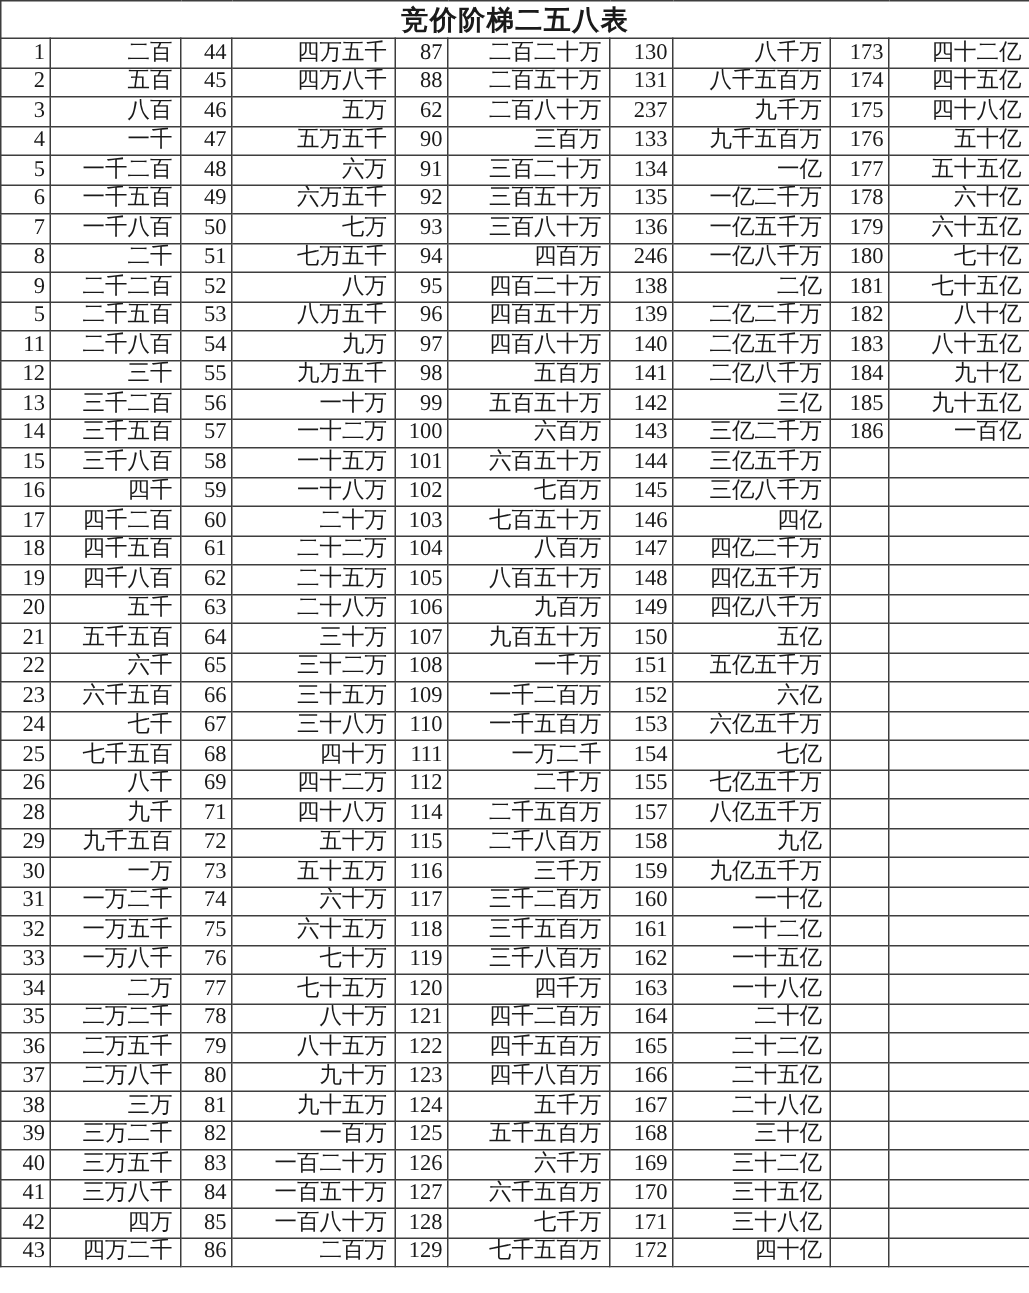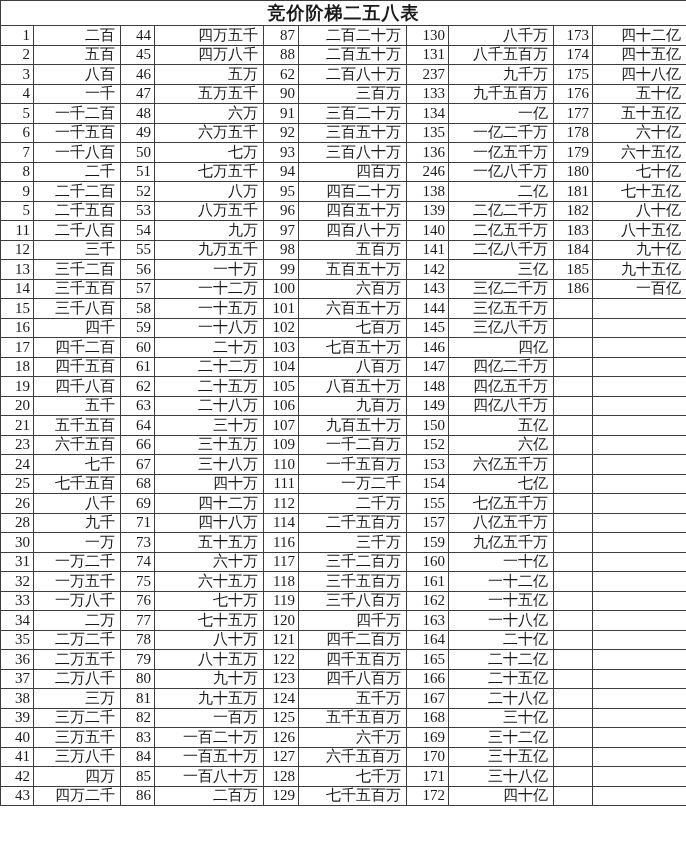--- a/index.html
+++ b/index.html
@@ -314,20 +314,32 @@
         <td class="idx">64</td>
         <td class="val">三十万</td>
         <td class="idx">107</td>
         <td class="val">九百五十万</td>
         <td class="idx">150</td>
         <td class="val">五亿</td>
         <td class="idx"></td>
         <td class="val"></td>
       </tr>
       <tr>
+        <td class="idx">22</td>
+        <td class="val">六千</td>
+        <td class="idx">65</td>
+        <td class="val">三十二万</td>
+        <td class="idx">108</td>
+        <td class="val">一千万</td>
+        <td class="idx">151</td>
+        <td class="val">五亿五千万</td>
+        <td class="idx"></td>
+        <td class="val"></td>
+      </tr>
+      <tr>
         <td class="idx">23</td>
         <td class="val">六千五百</td>
         <td class="idx">66</td>
         <td class="val">三十五万</td>
         <td class="idx">109</td>
         <td class="val">一千二百万</td>
         <td class="idx">152</td>
         <td class="val">六亿</td>
         <td class="idx"></td>
         <td class="val"></td>
@@ -374,20 +386,32 @@
         <td class="idx">71</td>
         <td class="val">四十八万</td>
         <td class="idx">114</td>
         <td class="val">二千五百万</td>
         <td class="idx">157</td>
         <td class="val">八亿五千万</td>
         <td class="idx"></td>
         <td class="val"></td>
       </tr>
       <tr>
+        <td class="idx">29</td>
+        <td class="val">九千五百</td>
+        <td class="idx">72</td>
+        <td class="val">五十万</td>
+        <td class="idx">115</td>
+        <td class="val">二千八百万</td>
+        <td class="idx">158</td>
+        <td class="val">九亿</td>
+        <td class="idx"></td>
+        <td class="val"></td>
+      </tr>
+      <tr>
         <td class="idx">30</td>
         <td class="val">一万</td>
         <td class="idx">73</td>
         <td class="val">五十五万</td>
         <td class="idx">116</td>
         <td class="val">三千万</td>
         <td class="idx">159</td>
         <td class="val">九亿五千万</td>
         <td class="idx"></td>
         <td class="val"></td>

